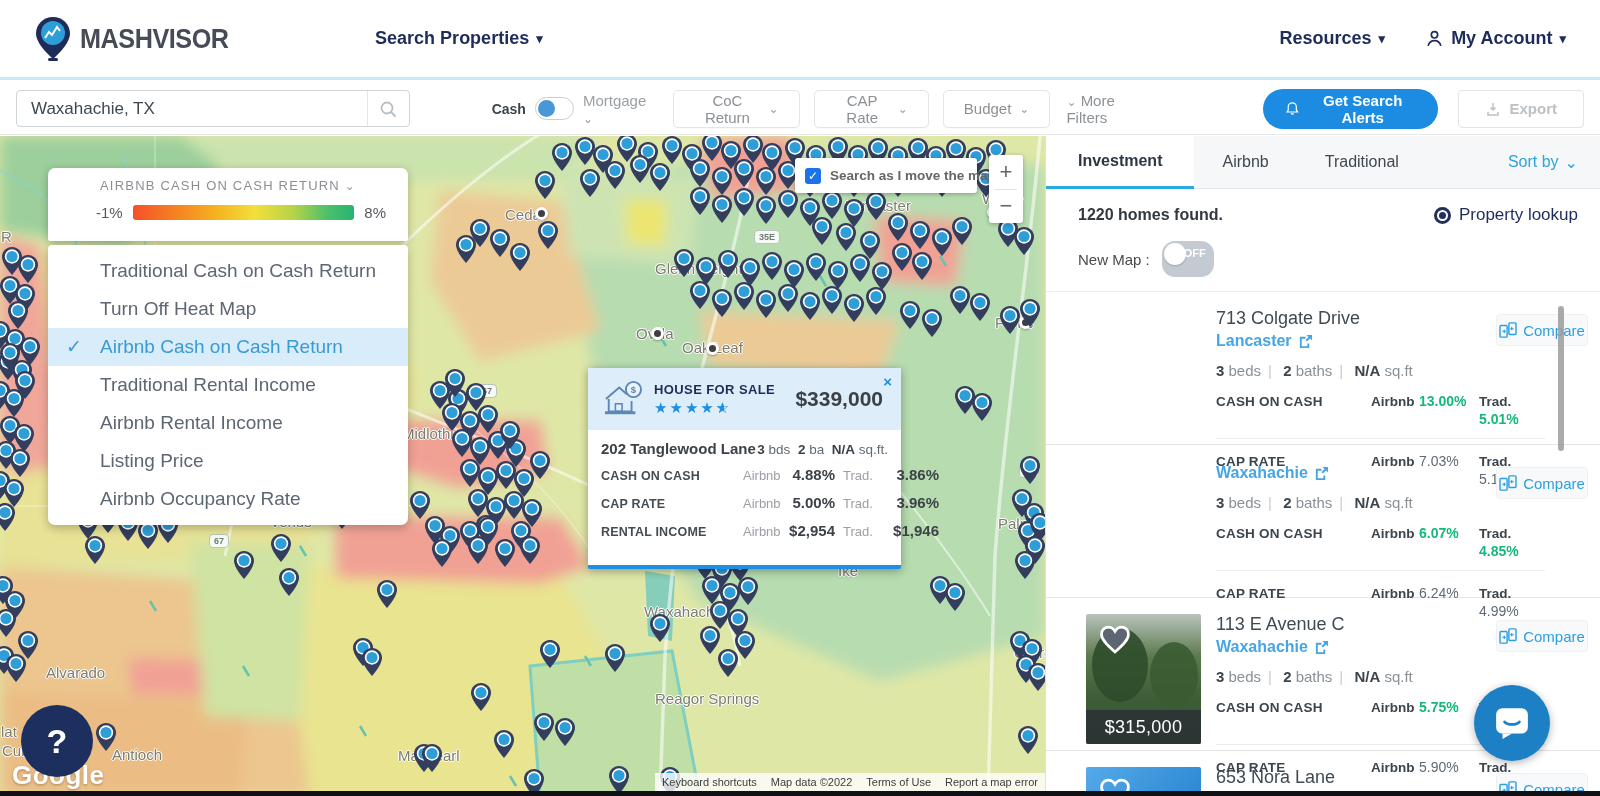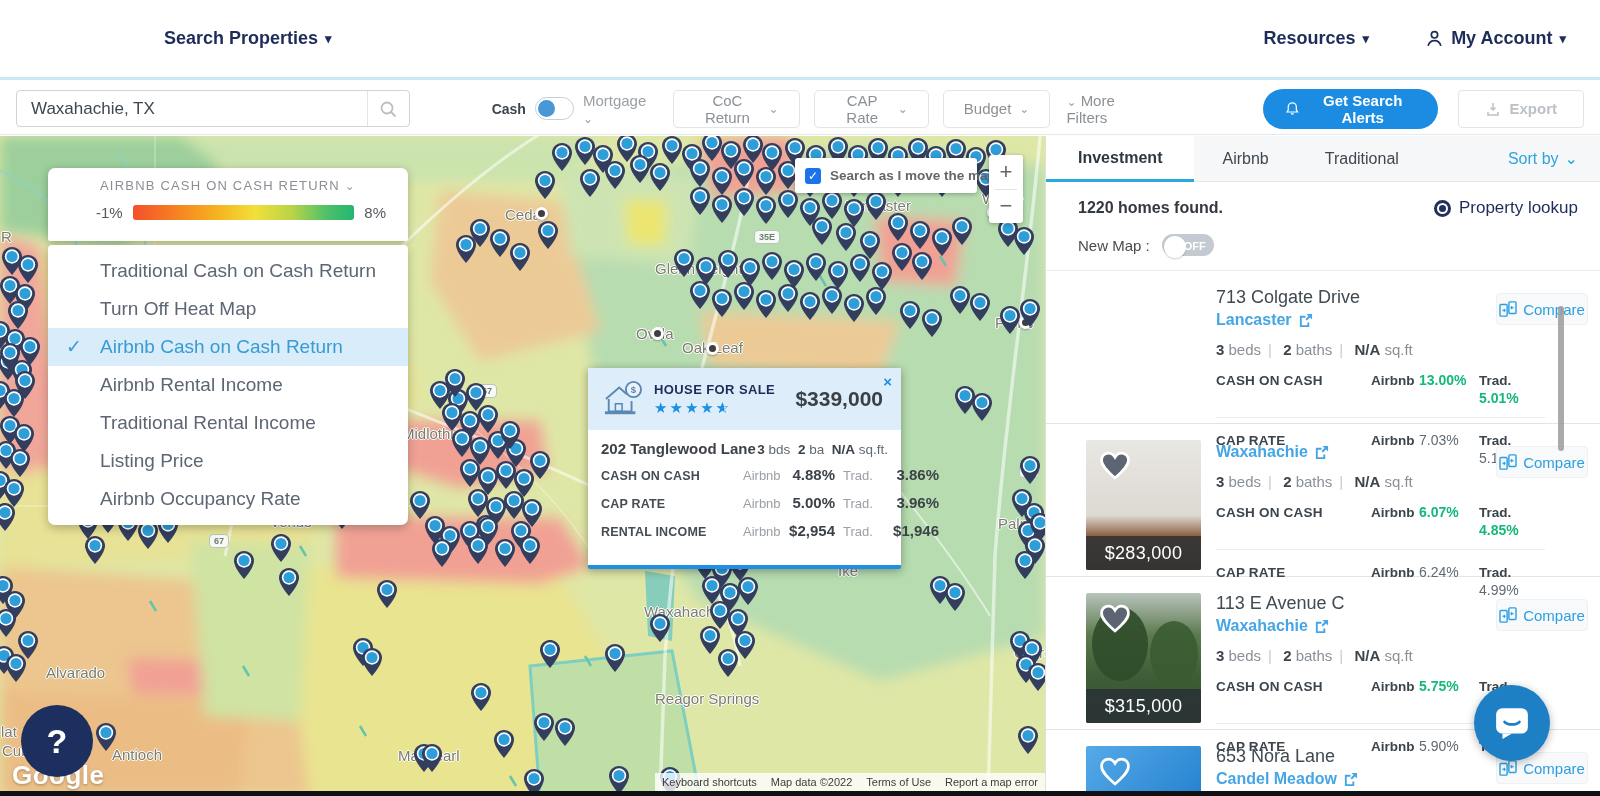--- a/index.html
+++ b/index.html
@@ -6,21 +6,21 @@
   html,body { width:1600px; height:796px; overflow:hidden; background:#fff;
     font-family:"Liberation Sans", sans-serif; }
   .app { position:relative; width:1600px; height:796px; }
 
   
   .topnav { position:absolute; left:0; top:0; width:1600px; height:80px; background:#fff;
     border-bottom:3px solid #c9e9f6; display:flex; align-items:center; padding:0 34px; z-index:40; }
   .logo { display:flex; align-items:center; gap:8px; }
   .logo-text { font-size:28px; font-weight:bold; color:#454c58; letter-spacing:-.5px; transform:scaleX(.9); transform-origin:left; }
   .nav-item { font-size:18px; font-weight:bold; color:#1e2c5a; margin-left:130px; cursor:pointer; display:flex; align-items:center; gap:7px;}
-  .nav-right { margin-left:auto; display:flex; align-items:center; gap:56px; }
+  .nav-right { margin-left:auto; display:flex; align-items:center; gap:40px; }
   .nav-right .nav-item { margin-left:0; }
   .caret { font-size:13px; color:#1e2c5a; }
 
   
   .filterbar { position:absolute; left:0; top:83px; width:1600px; height:52px; background:#fff;
     border-bottom:1px solid #e8e8e8; display:flex; align-items:center; padding:0 16px; z-index:39; }
   .searchwrap { display:flex; width:454px; height:37px; border:1px solid #cfd4d9; border-radius:4px; background:#fff; }
   .searchwrap input { flex:1; border:0; outline:none; padding:0 14px; font-size:17px; color:#3f4750; font-family:inherit; background:transparent;}
   .search-ic { width:42px; display:flex; align-items:center; justify-content:center; border-left:1px solid #e3e6e9; cursor:pointer; }
   .cashrow { display:flex; align-items:center; margin-left:82px; gap:9px; }
@@ -98,33 +98,33 @@
 
   .help-circle { position:absolute; left:21px; top:569px; width:72px; height:72px; border-radius:50%; background:#1c2f5e;
     color:#fff; font-size:34px; font-weight:bold; display:flex; align-items:center; justify-content:center; z-index:13; cursor:pointer;}
   .google-logo { position:absolute; left:12px; top:624px; font-size:26px; font-weight:bold; color:#fff; z-index:12;
     letter-spacing:.5px; text-shadow:0 1px 3px rgba(0,0,0,.3); }
   .attribution { position:absolute; right:0; bottom:5px; display:flex; z-index:12; }
   .attribution span { background:rgba(255,255,255,.8); font-size:11px; color:#3c3c3c; padding:3px 7px; cursor:pointer; }
 
   
   .panel { position:absolute; left:1045px; top:136px; width:555px; height:660px; background:#fff; border-left:1px solid #e0e0e0; z-index:20;}
-  .tabs { height:46px; background:#f6f7f8; display:flex; align-items:stretch; border-bottom:1px solid #e8e8e8; }
+  .tabs { height:53px; background:#f6f7f8; display:flex; align-items:stretch; border-bottom:1px solid #e8e8e8; }
   .tab { padding:0 28px; display:flex; align-items:center; font-size:16px; color:#3f4750; cursor:pointer; }
   .tab.active { background:#fff; font-weight:bold; color:#2e3844; border-bottom:3px solid #29a9e2; margin-bottom:-1px; padding:0 32px;}
   .sortby { margin-left:auto; display:flex; align-items:center; padding-right:22px; font-size:16px; color:#2ca4de; cursor:pointer; gap:6px;}
   .meta-row { display:flex; align-items:center; padding:16px 22px 0 32px; }
   .homes-found { font-size:16px; font-weight:bold; color:#33393f; }
   .plookup { margin-left:auto; display:flex; align-items:center; gap:8px; cursor:pointer; }
   .radio { width:17px; height:17px; border-radius:50%; border:3px solid #22305a; position:relative; }
   .radio::after{ content:""; position:absolute; left:2px; top:2px; width:7px; height:7px; border-radius:50%; background:#22305a;}
   .plookup span { font-size:17px; color:#1e2c5a; }
   .newmap-row { display:flex; align-items:center; gap:12px; padding:16px 0 14px 32px; border-bottom:1px solid #ececec; }
   .newmap-row .nm-label { font-size:15px; color:#4a4a4a; }
-  .off-toggle { width:52px; height:22px; border-radius:13px; background:#c4cad1; position:relative; cursor:pointer; }
+  .off-toggle { width:52px; height:36px; border-radius:13px; background:#c4cad1; position:relative; cursor:pointer; }
   .off-toggle .knob { position:absolute; left:2px; top:2px; width:22px; height:22px; background:#fff; border-radius:50%;
     box-shadow:0 1px 2px rgba(0,0,0,.2);}
   .off-toggle .txt { position:absolute; right:8px; top:6px; font-size:11px; font-weight:bold; color:#fff; }
 
   .cards { position:relative; }
   .card { position:relative; height:153px; border-bottom:1px solid #e4e4e4; padding:16px 0 0 40px; }
   .ph { position:absolute; left:40px; top:16px; width:115px; height:130px; border-radius:2px; overflow:hidden; }
   .ph[data-photo="exterior"] { background:linear-gradient(180deg,#9fb3ae 0%,#7c9a77 22%,#b9b295 45%,#7ca757 62%,#53863c 100%);}
   .ph[data-photo="exterior"]::before { content:""; position:absolute; left:-12px; top:-8px; width:70px; height:70px; border-radius:50%;
     background:#4c6f3f; box-shadow:70px 6px 0 6px #5d7f46; opacity:.85;}
@@ -157,20 +157,29 @@
   .chat-bubble { position:absolute; left:1474px; top:685px; width:76px; height:76px; border-radius:50%; background:#1d80c4;
     z-index:70; display:flex; align-items:center; justify-content:center; box-shadow:0 2px 8px rgba(0,0,0,.3); cursor:pointer;}
   .bottom-edge { position:absolute; left:0; bottom:0; width:1600px; height:5px; background:#101114; z-index:80; }
 </style>
 </head>
 <body>
 
 <div class="app">
 
   <header class="topnav">
+    <div class="logo">
+      <svg width="38" height="46" viewBox="0 0 38 46">
+        <path d="M19 1C9.6 1 2 8.4 2 17.6 2 29 19 43 19 43s17-14 17-25.4C36 8.4 28.4 1 19 1z" fill="#1e2c5a"></path>
+        <circle cx="19" cy="17" r="12" fill="#2d9ed8"></circle>
+        <path d="M11 22l4-6 3 3 5-8 3 4" stroke="#fff" stroke-width="2" fill="none"></path>
+        <rect x="14" y="42" width="10" height="3" rx="1.5" fill="#1e2c5a"></rect>
+      </svg>
+      <span class="logo-text">MASHVISOR</span>
+    </div>
     <div class="nav-item">
       <span>Search Properties</span>
         <span class="caret">▾</span>
     </div>
     <div class="nav-right">
       <div class="nav-item">
         <span>Resources</span>
           <span class="caret">▾</span>
       </div>
       <div class="nav-item">
@@ -1382,22 +1391,22 @@
         <span class="legend-grad"></span>
         <span class="legend-max">8%</span>
       </div>
     </div>
     <div class="legend-menu">
       <div class="lm-item"><span>Traditional Cash on Cash Return</span></div>
       <div class="lm-item"><span>Turn Off Heat Map</span></div>
       <div class="lm-item sel">
         <span class="lm-check">✓</span><span>Airbnb Cash on Cash Return</span>
       </div>
+      <div class="lm-item"><span>Traditional Rental Income</span></div>
       <div class="lm-item"><span>Airbnb Rental Income</span></div>
-      <div class="lm-item"><span>Traditional Rental Income</span></div>
       <div class="lm-item"><span>Listing Price</span></div>
       <div class="lm-item"><span>Airbnb Occupancy Rate</span></div>
     </div>
 
     <div class="searchmove">
       <span class="cbx">✓</span>
       <span class="lbl">Search as I move the map</span>
     </div>
     <div class="zoomctl">
       <div class="zbtn">+</div>
@@ -1523,26 +1532,20 @@
           <svg width="18" height="16" viewBox="0 0 20 18">
             <rect x="1" y="4" width="8" height="13" rx="1" fill="none" stroke="#2c9fe0" stroke-width="1.6"></rect>
             <rect x="11" y="1" width="8" height="13" rx="1" fill="none" stroke="#2c9fe0" stroke-width="1.6"></rect>
             <path d="M3.5 10.5h3m-1.2-1.7 1.5 1.7-1.5 1.7M16.5 7.5h-3m1.2-1.7L13.2 7.5l1.5 1.7" stroke="#2c9fe0" fill="none" stroke-width="1.2"></path>
             </svg>
           <span>Compare</span>
         </div>
       </div>
 
       <div class="card">
-        <div class="ph" data-photo="interior">
-          <svg class="heart" viewBox="0 0 32 30" data-fav="true">
-            <path d="M16 27C9 21 3 15.5 3 9.8 3 5.8 6 3 9.6 3c2.6 0 5 1.6 6.4 4 1.4-2.4 3.8-4 6.4-4C26 3 29 5.8 29 9.8c0 5.7-6 11.2-13 17.2z"></path>
-            </svg>
-          <div class="price-band">$283,000</div>
-        </div>
         <div class="c-body">
           <div class="c-city">
             <span>Waxahachie</span>
             <svg width="15" height="15" viewBox="0 0 16 16">
               <path d="M2 3h6v2H4v8h6v-3h2v5H2z" fill="#46a5e5"></path>
                 <path d="M9 1h6v6l-2.2-2.2L9.5 8 8 6.5l3.2-3.3z" fill="#46a5e5"></path>
               </svg>
           </div>
           <div class="c-beds">
             <b>3</b> <span>beds</span><span class="pipe">|</span>

